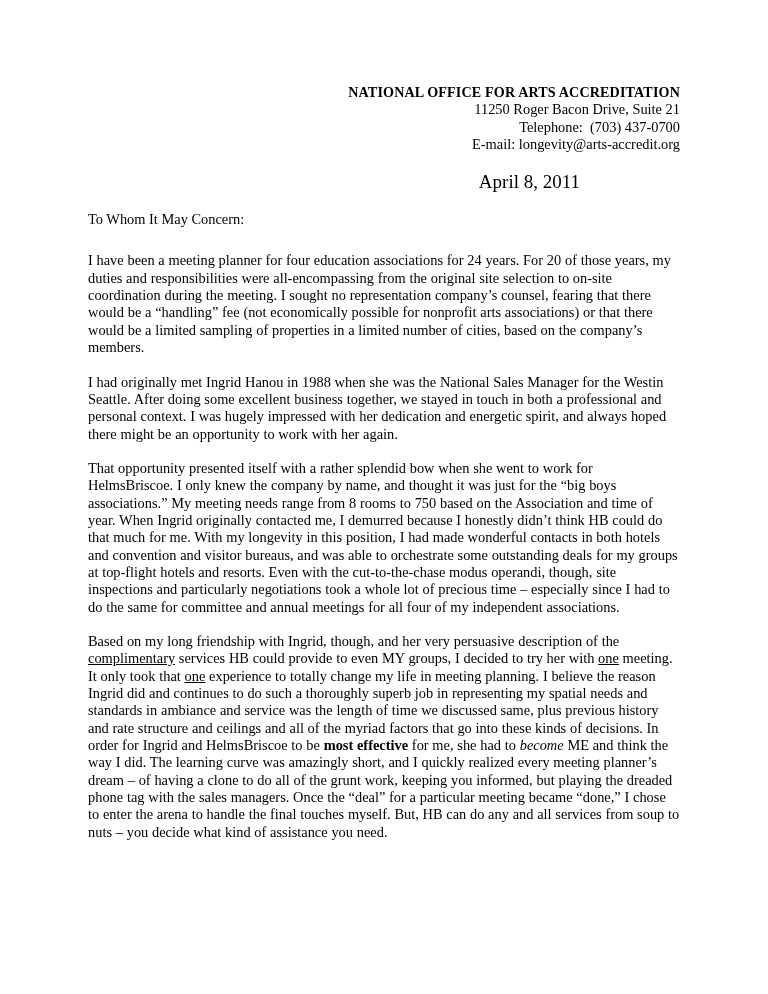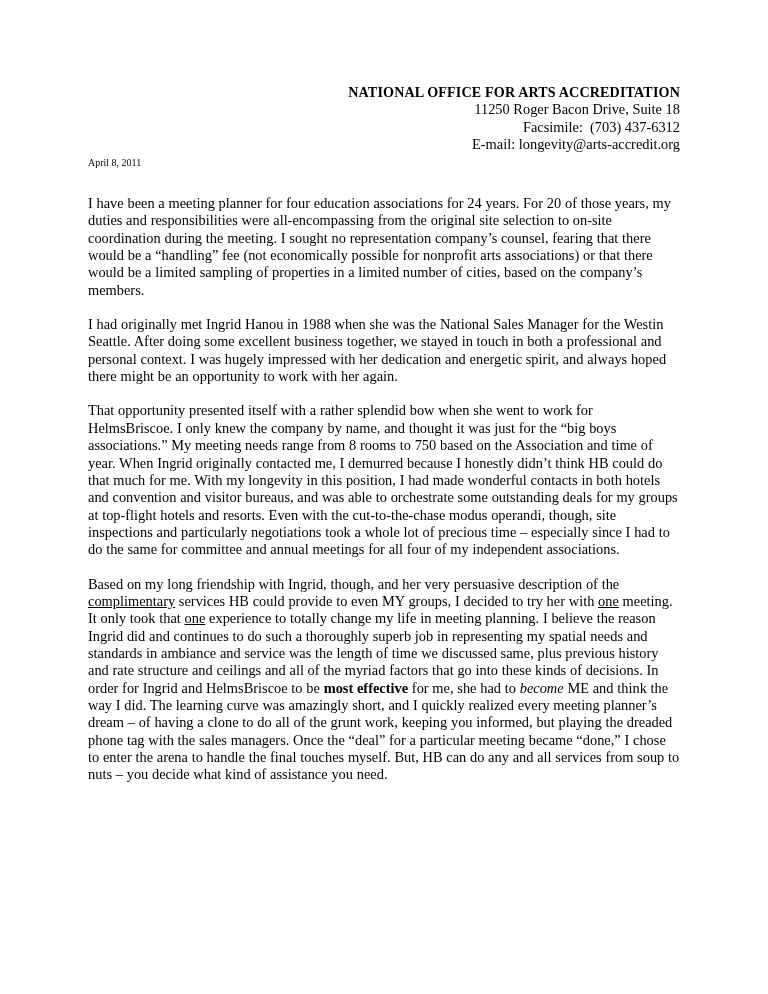--- a/index.html
+++ b/index.html
@@ -41,23 +41,24 @@
     font-weight: bold;
     letter-spacing: 0.15px;
     font-size: 14.1px;
   }
   .letterhead .line {
     white-space: pre;
   }
 
   
   .date-line {
-    text-align: left;
+    margin-top: 19px;
+    text-align: right;
     padding-right: 100px;
-    font-size: 10px;
+    font-size: 19px;
     line-height: 17.4px;
   }
 
   
   .salutation {
     margin-top: 21px;
     font-size: 14.4px;
     line-height: 17.4px;
   }
 
@@ -84,27 +85,28 @@
   i.i-word { font-style: italic; text-align: right; }
 </style>
 </head>
 <body>
 
 <div class="page">
   <div class="content">
 
     <div class="letterhead">
       <div class="line org-name">NATIONAL OFFICE FOR ARTS ACCREDITATION</div>
-      <div class="line">11250 Roger Bacon Drive, Suite 18</div>
-      <div class="line">Facsimile:  (703) 437-6312</div>
+      <div class="line">11250 Roger Bacon Drive, Suite 21</div>
+      <div class="line">Telephone:  (703) 437-0700</div>
       <div class="line">E-mail: longevity@arts-accredit.org</div>
     </div>
 
     <div class="date-line">April 8, 2011</div>
 
+    <div class="salutation">To Whom It May Concern:</div>
 
     <div class="body-block">
 
       <p class="para">I have been a meeting planner for four education associations for 24 years.  For 20 of those years, my duties and responsibilities were all-encompassing from the original site selection to on-site coordination during the meeting.  I sought no representation company’s counsel, fearing that there would be a “handling” fee (not economically possible for nonprofit arts associations) or that there would be a limited sampling of properties in a limited number of cities, based on the company’s members.</p>
 
       <p class="para">I had originally met Ingrid Hanou in 1988 when she was the National Sales Manager for the Westin Seattle.  After doing some excellent business together, we stayed in touch in both a professional and personal context.  I was hugely impressed with her dedication and energetic spirit, and always hoped there might be an opportunity to work with her again.</p>
 
       <p class="para">That opportunity presented itself with a rather splendid bow when she went to work for HelmsBriscoe.  I only knew the company by name, and thought it was just for the “big boys associations.”  My meeting needs range from 8 rooms to 750 based on the Association and time of year.  When Ingrid originally contacted me, I demurred because I honestly didn’t think HB could do that much for me.  With my longevity in this position, I had made wonderful contacts in both hotels and convention and visitor bureaus, and was able to orchestrate some outstanding deals for my groups at top-flight hotels and resorts.  Even with the cut-to-the-chase modus operandi, though, site inspections and particularly negotiations took a whole lot of precious time – especially since I had to do the same for committee and annual meetings for all four of my independent associations.</p>
 
       <p class="para"><span>Based on my long friendship with Ingrid, though, and her very persuasive description of the </span><u class="u-word">complimentary</u><span> services HB could provide to even MY groups, I decided to try her with </span><u class="u-word">one</u><span> meeting.  It only took that </span><u class="u-word">one</u><span> experience to totally change my life in meeting planning.  I believe the reason Ingrid did and continues to do such a thoroughly superb job in representing my spatial needs and standards in ambiance and service was the length of time we discussed same, plus previous history and rate structure and ceilings and all of the myriad factors that go into these kinds of decisions.  In order for Ingrid and HelmsBriscoe to be </span><b class="b-word">most effective</b><span> for me, she had to </span><i class="i-word">become</i><span> ME and think the way I did.  The learning curve was amazingly short, and I quickly realized every meeting planner’s dream – of having a clone to do all of the grunt work, keeping you informed, but playing the dreaded phone tag with the sales managers.  Once the “deal” for a particular meeting became “done,” I chose to enter the arena to handle the final touches myself.  But, HB can do any and all services from soup to nuts – you decide what kind of assistance you need.</span></p>

